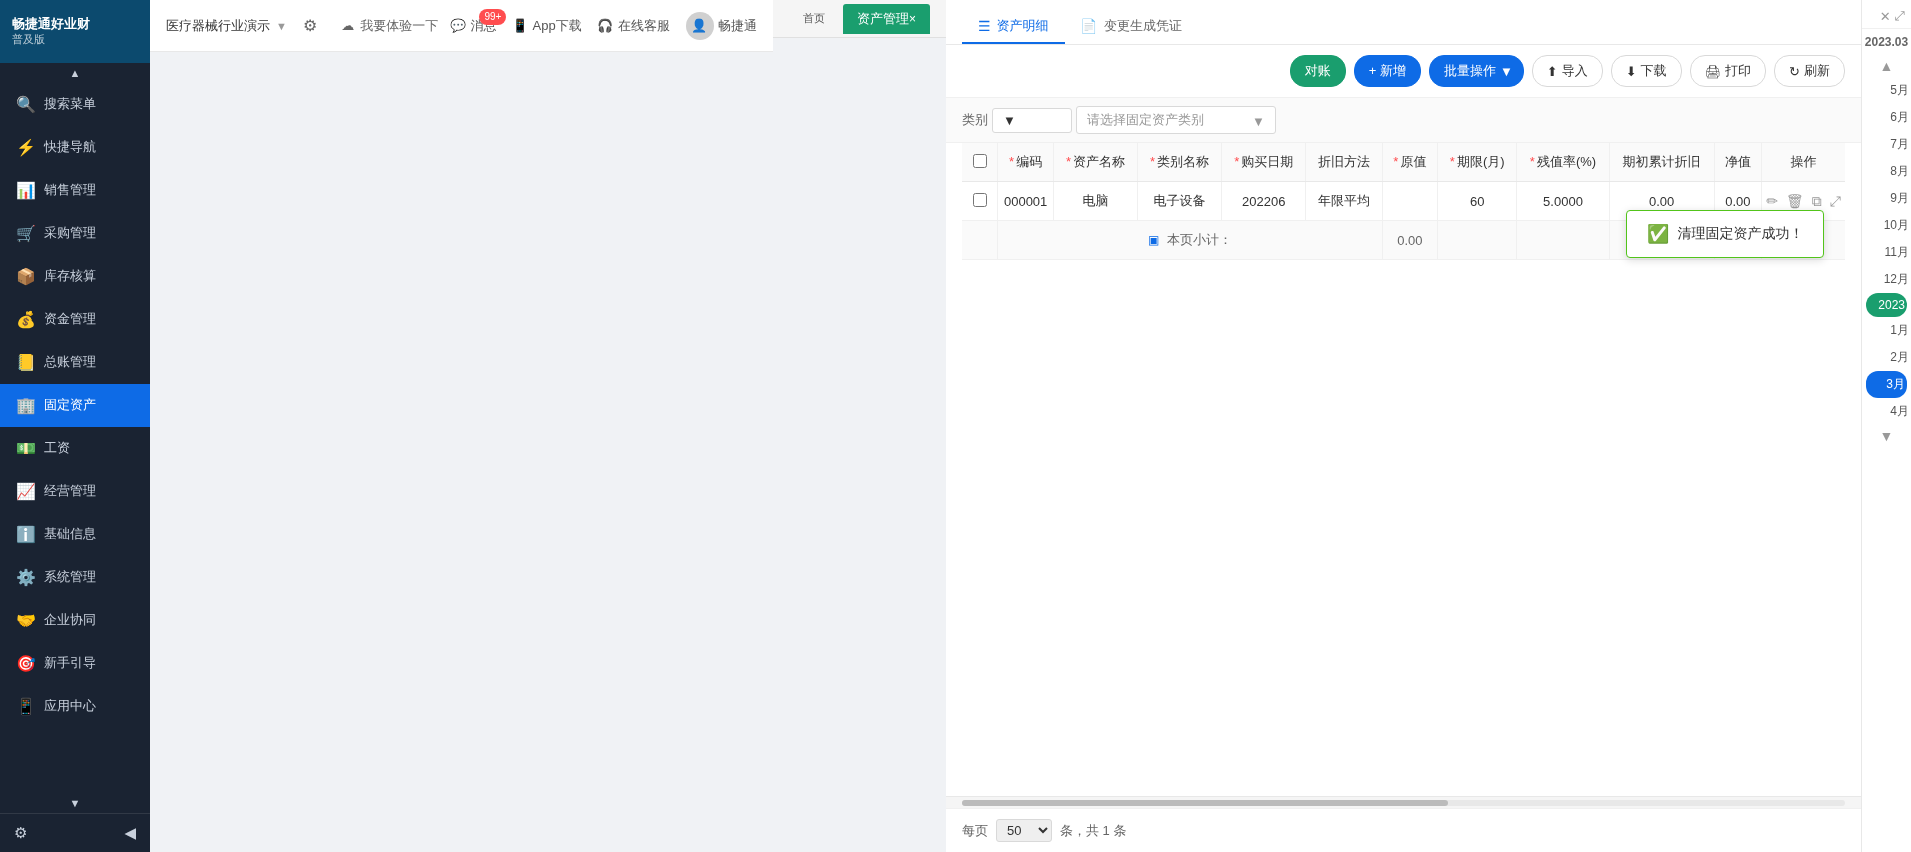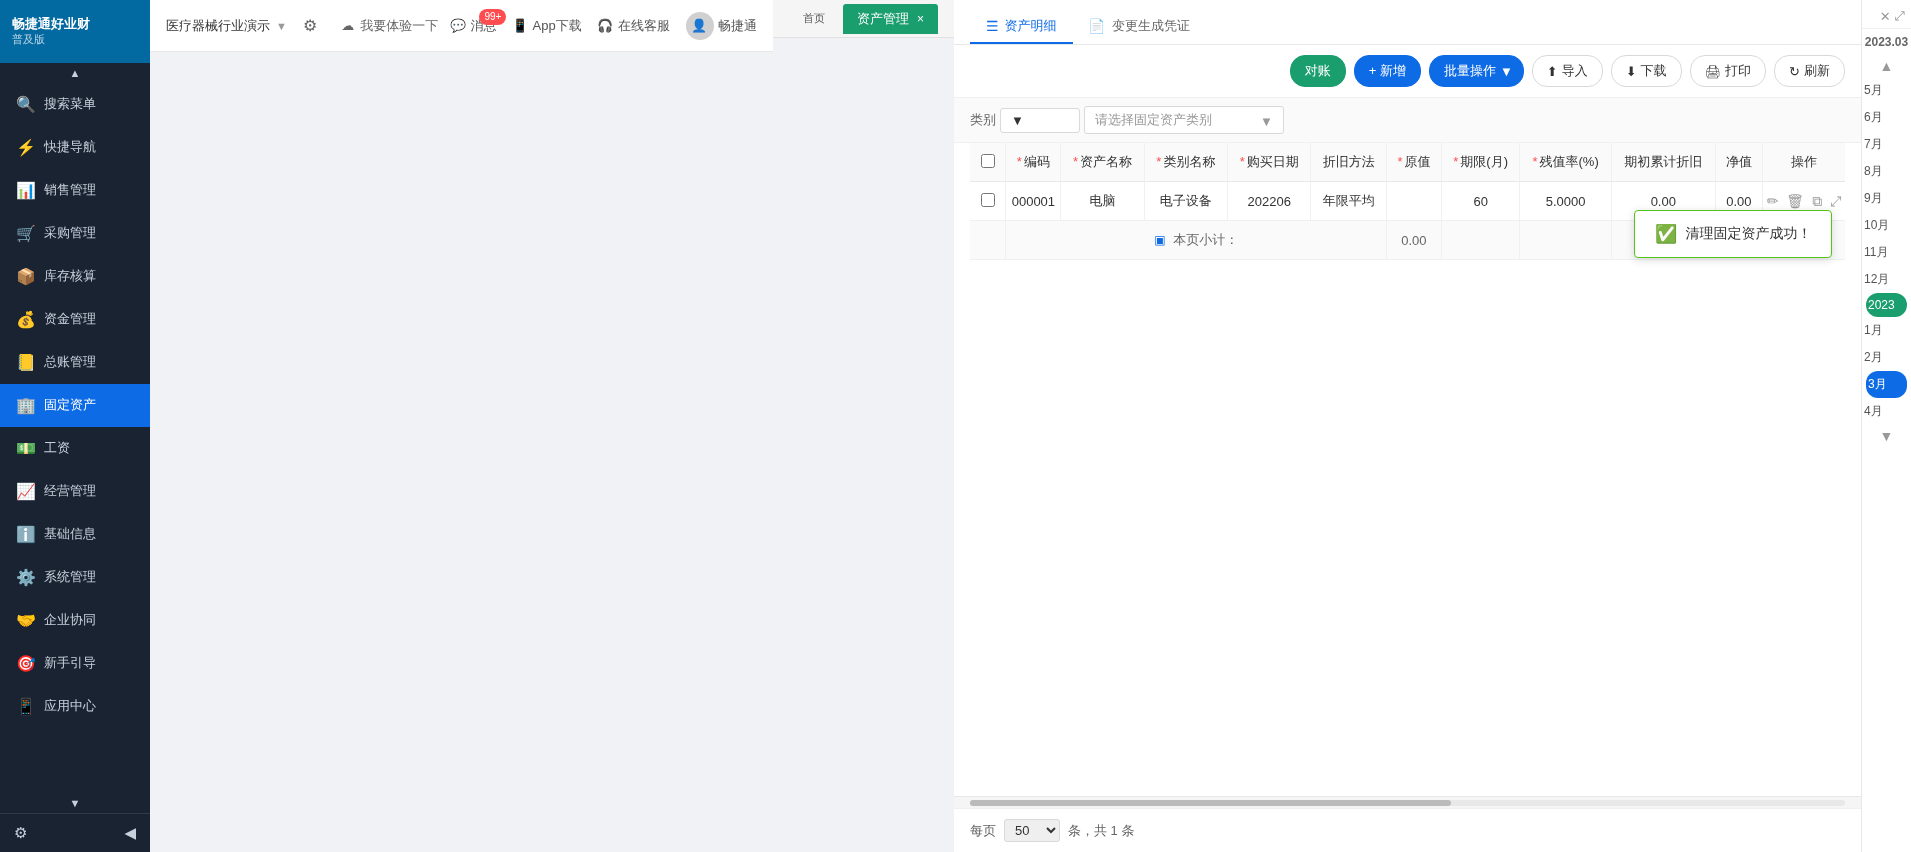--- a/index.html
+++ b/index.html
@@ -10,21 +10,21 @@
       width: 150px;
       min-width: 150px;
       background: #1a2332;
       display: flex;
       flex-direction: column;
       height: 100%;
       color: #c8d0dc;
       position: relative;
     }
     .sidebar-logo {
-      background: #0369a1;
+      background: #0c4a6e;
       padding: 16px 12px;
       display: flex;
       align-items: flex-end;
       gap: 8px;
       min-height: 52px;
     }
     .sidebar-logo-text { color: #fff; font-size: 13px; font-weight: bold; line-height: 1.2; }
     .sidebar-logo-sub { color: rgba(255,255,255,0.7); font-size: 11px; }
     .sidebar-scroll { flex: 1; overflow-y: auto; overflow-x: hidden; }
     .sidebar-scroll::-webkit-scrollbar { width: 4px; }
@@ -75,21 +75,21 @@
       background: #f5f5f5;
       border-bottom: 1px solid #e0e0e0;
       display: flex;
       align-items: center;
       padding: 0 16px;
       height: 38px;
       gap: 4px;
     }
     .tab-home { padding: 6px 14px; color: #555; font-size: 11px; cursor: pointer; }
     .tab-item {
-      display: flex; align-items: center; gap: 8px;
+      display: flex; align-items: center; gap: 0;
       padding: 6px 14px;
       background: #1a9e6e;
       color: #fff;
       border-radius: 3px 3px 0 0;
       font-size: 13px;
       cursor: pointer;
     }
     .tab-close { font-size: 12px; cursor: pointer; }
 
     
@@ -279,21 +279,21 @@
     .right-panel-year {
       font-size: 12px;
       color: #666;
       padding: 6px 4px;
       text-align: center;
       white-space: nowrap;
       font-weight: bold;
     }
     .right-month-item {
       width: 100%;
-      text-align: left;
+      text-align: right;
       padding: 5px 2px;
       color: #555;
       font-size: 12px;
       cursor: pointer;
     }
     .right-month-item.current-month {
       background: #0e6be6;
       color: #fff;
       border-radius: 12px;
       margin: 0 4px;

